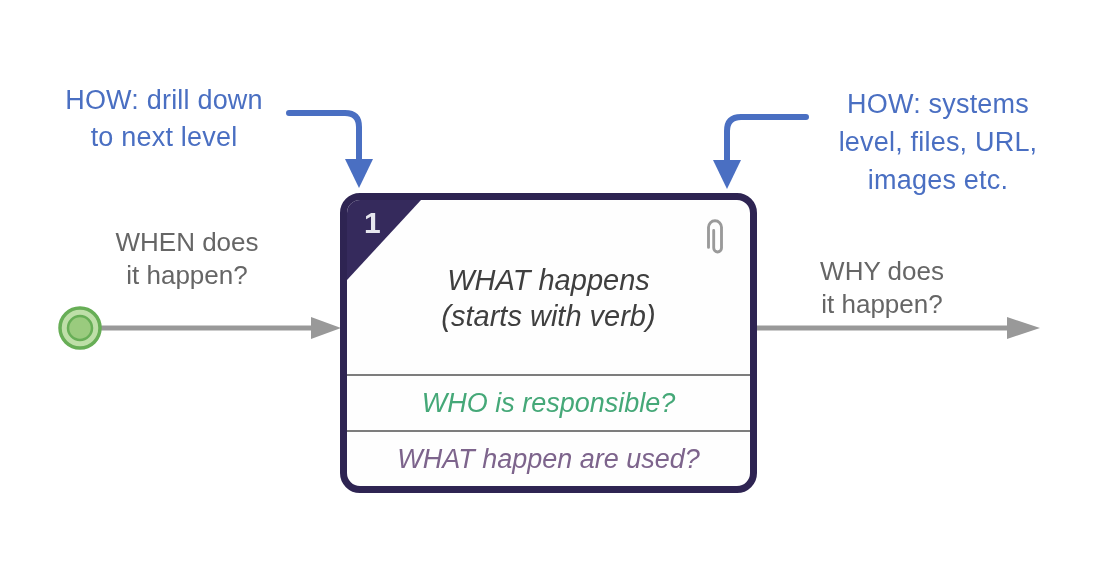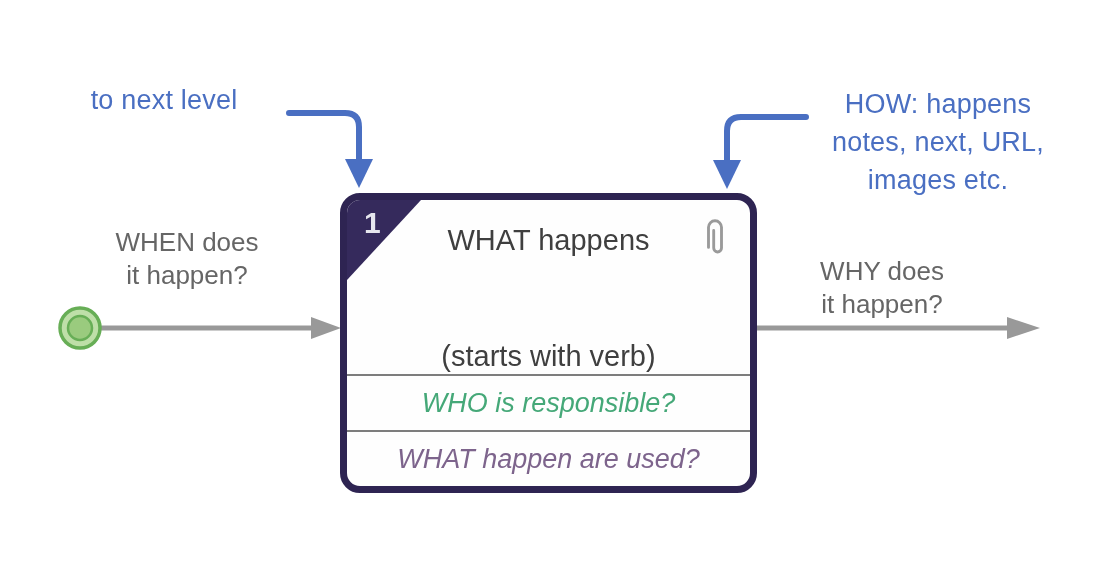--- a/index.html
+++ b/index.html
@@ -26,23 +26,23 @@
     position:absolute;left:0;top:0;width:74px;height:80px;
     background:var(--badge-bg);
     clip-path:polygon(0 0,100% 0,0 100%);
   }
   .corner span{
     position:absolute;left:17px;top:6px;color:var(--badge-text);
     font-size:30px;font-weight:bold;
   }
   .clip-icon{position:absolute;top:14px;right:22px;width:26px;height:46px;}
   .what{
-    flex:1;display:flex;flex-direction:column;justify-content:space-between;
+    flex:1;display:flex;flex-direction:column;justify-content:center;
     align-items:center;padding-top:22px;
-    color:var(--main-text);font-size:29px;line-height:36px;text-align:center;
+    color:var(--main-text);font-size:29px;line-height:36px;text-align:center;font-style:italic;
   }
   .row{
     height:54px;display:flex;align-items:center;justify-content:center;
     border-top:2px solid var(--divider-gray);font-size:27px;flex:none;font-style:italic;
   }
   .row-who{color:var(--who-green);}
   .row-sys{color:var(--systems-purple);}
 </style>
 </head>
 <body>
@@ -71,26 +71,27 @@
       <polygon points="345,159 373,159 359,188" style="fill:var(--annotation-blue)"></polygon>
     </g>
 
     <g>
       <path d="M806 117 H741 Q727 117 727 131 V163" fill="none" style="stroke:var(--annotation-blue)" stroke-width="6" stroke-linecap="round"></path>
       <polygon points="713,160 741,160 727,189" style="fill:var(--annotation-blue)"></polygon>
     </g>
   </svg>
 
   <div class="ann ann-left">
+    <div>HOW: drill down</div>
     <div>to next level</div>
   </div>
 
   <div class="ann ann-right">
-    <div>HOW: happens</div>
-    <div>notes, next, URL,</div>
+    <div>HOW: systems</div>
+    <div>level, files, URL,</div>
     <div>images etc.</div>
   </div>
 
   <div class="flow-label flow-when">
     <div>WHEN does</div>
     <div>it happen?</div>
   </div>
 
   <div class="flow-label flow-why">
     <div>WHY does</div>

